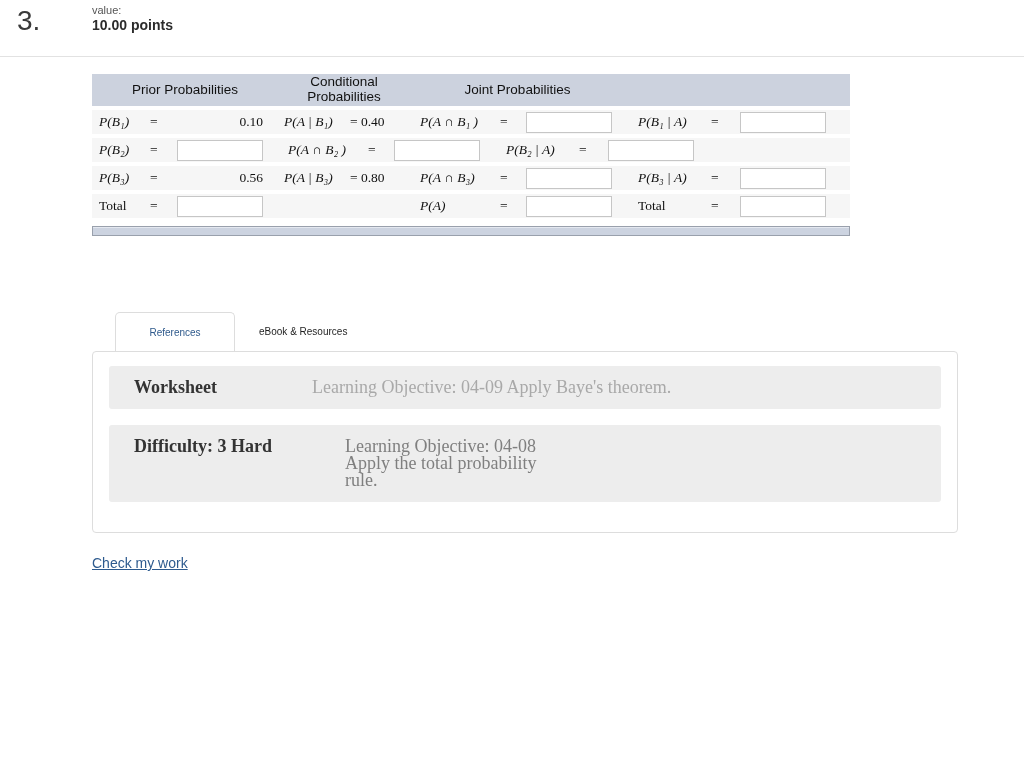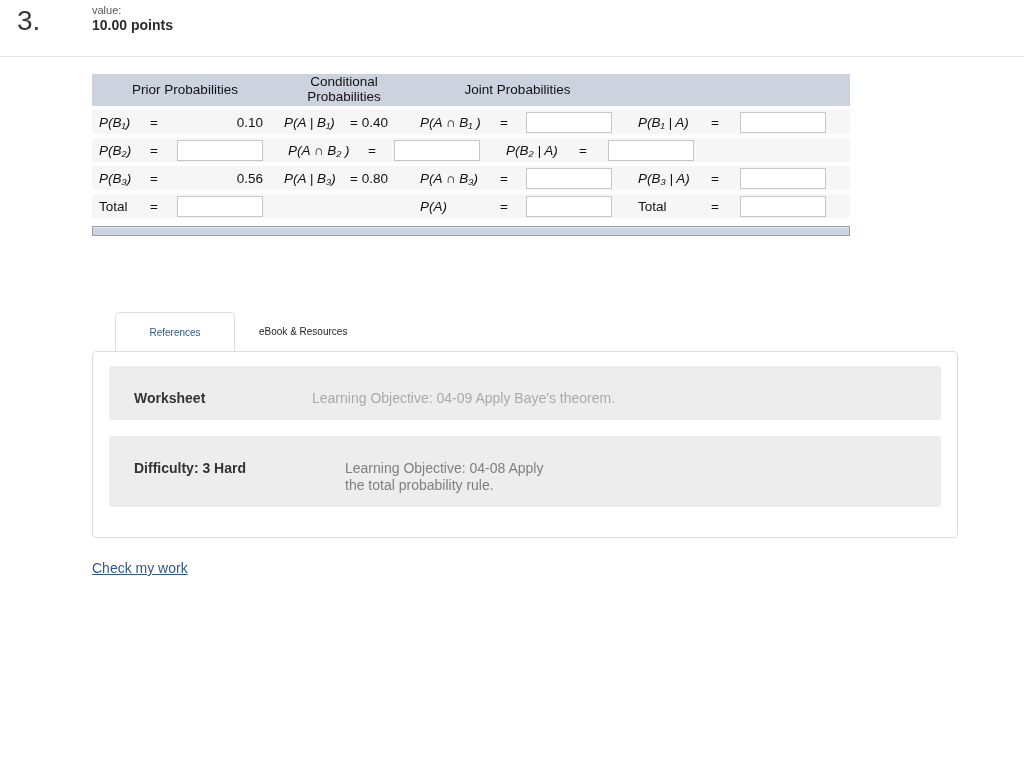--- a/index.html
+++ b/index.html
@@ -20,21 +20,21 @@
   .problem .red { color:#e8312e; font-weight:bold; }
 
   .ptable { margin-top:17px; font-size:13.5px; color:#111; }
   .thead { display:flex; background:#ccd2de; min-height:30px; }
   .th { display:flex; align-items:center; justify-content:center; text-align:center;
         line-height:15px; padding-bottom:2px; }
   .th-prior { width:186px; } .th-cond { width:132px; }
   .th-joint { width:215px; } .th-post { width:225px; }
   .th-cond span { display:inline-block; width:90px; }
 
-  .trow { display:flex; align-items:center; height:24px; margin-top:4px; background:#f6f6f6; }
+  .trow { display:flex; align-items:center; height:24px; margin-top:4px; background:#f6f6f6;font-family:Liberation Serif, serif; }
   .g { display:flex; align-items:center; height:100%; }
   .g-prior { width:186px; } .g-cond { width:132px; }
   .g-joint { width:215px; } .g-post { width:225px; }
   .g-prior .lbl { width:58px; padding-left:7px; }
   .g-prior .eq  { width:27px; }
   .g-prior .val { width:88px; text-align:right; padding-right:2px; }
   .g-cond .lbl  { width:72px; padding-left:6px; }
   .g-joint .lbl { width:90px; padding-left:10px; }
   .g-joint .eq  { width:26px; }
   .g-post .lbl  { width:86px; padding-left:13px; }
@@ -49,21 +49,21 @@
   
   .ref-section { margin:76px 0 0 92px; width:866px; }
   .tabs { display:flex; margin-left:23px; position:relative; z-index:2; }
   .tab { height:39px; display:flex; align-items:center; justify-content:center;
          font-weight:normal; font-size:10px; cursor:pointer; }
   .tab.active { width:120px; background:#fff; border:1px solid #ddd; border-bottom:none;
                 border-radius:5px 5px 0 0; color:#2f5a8c; margin-bottom:-1px; }
   .tab.inactive { padding:0 24px; color:#1f1f1f; }
   .card { background:#fff; border:1px solid #ddd; border-radius:4px; padding:14px 16px 30px; }
   .gray-box { background:#ededed; border-radius:3px; display:flex;
-              padding:24px 24px 13px 25px; font-size:14px; line-height:17px; }
+              padding:13px 24px 13px 25px; font-size:18px; line-height:17px;font-family:Liberation Serif, serif; }
   .gray-box + .gray-box { margin-top:16px;gap:36px; }
   .gb-col1 { width:175px; font-weight:bold; color:#333; }
   .gb-col2 { width:215px; color:#7f7f7f; }
   .gb-col3 { flex:1; color:#a9a9a9; padding-left:3px; }
 
   .check-link { display:inline-block; margin:22px 0 0 92px; font-size:14px;
                 color:#2d5a8e; text-decoration:underline; }
 </style>
 </head>
 <body>

